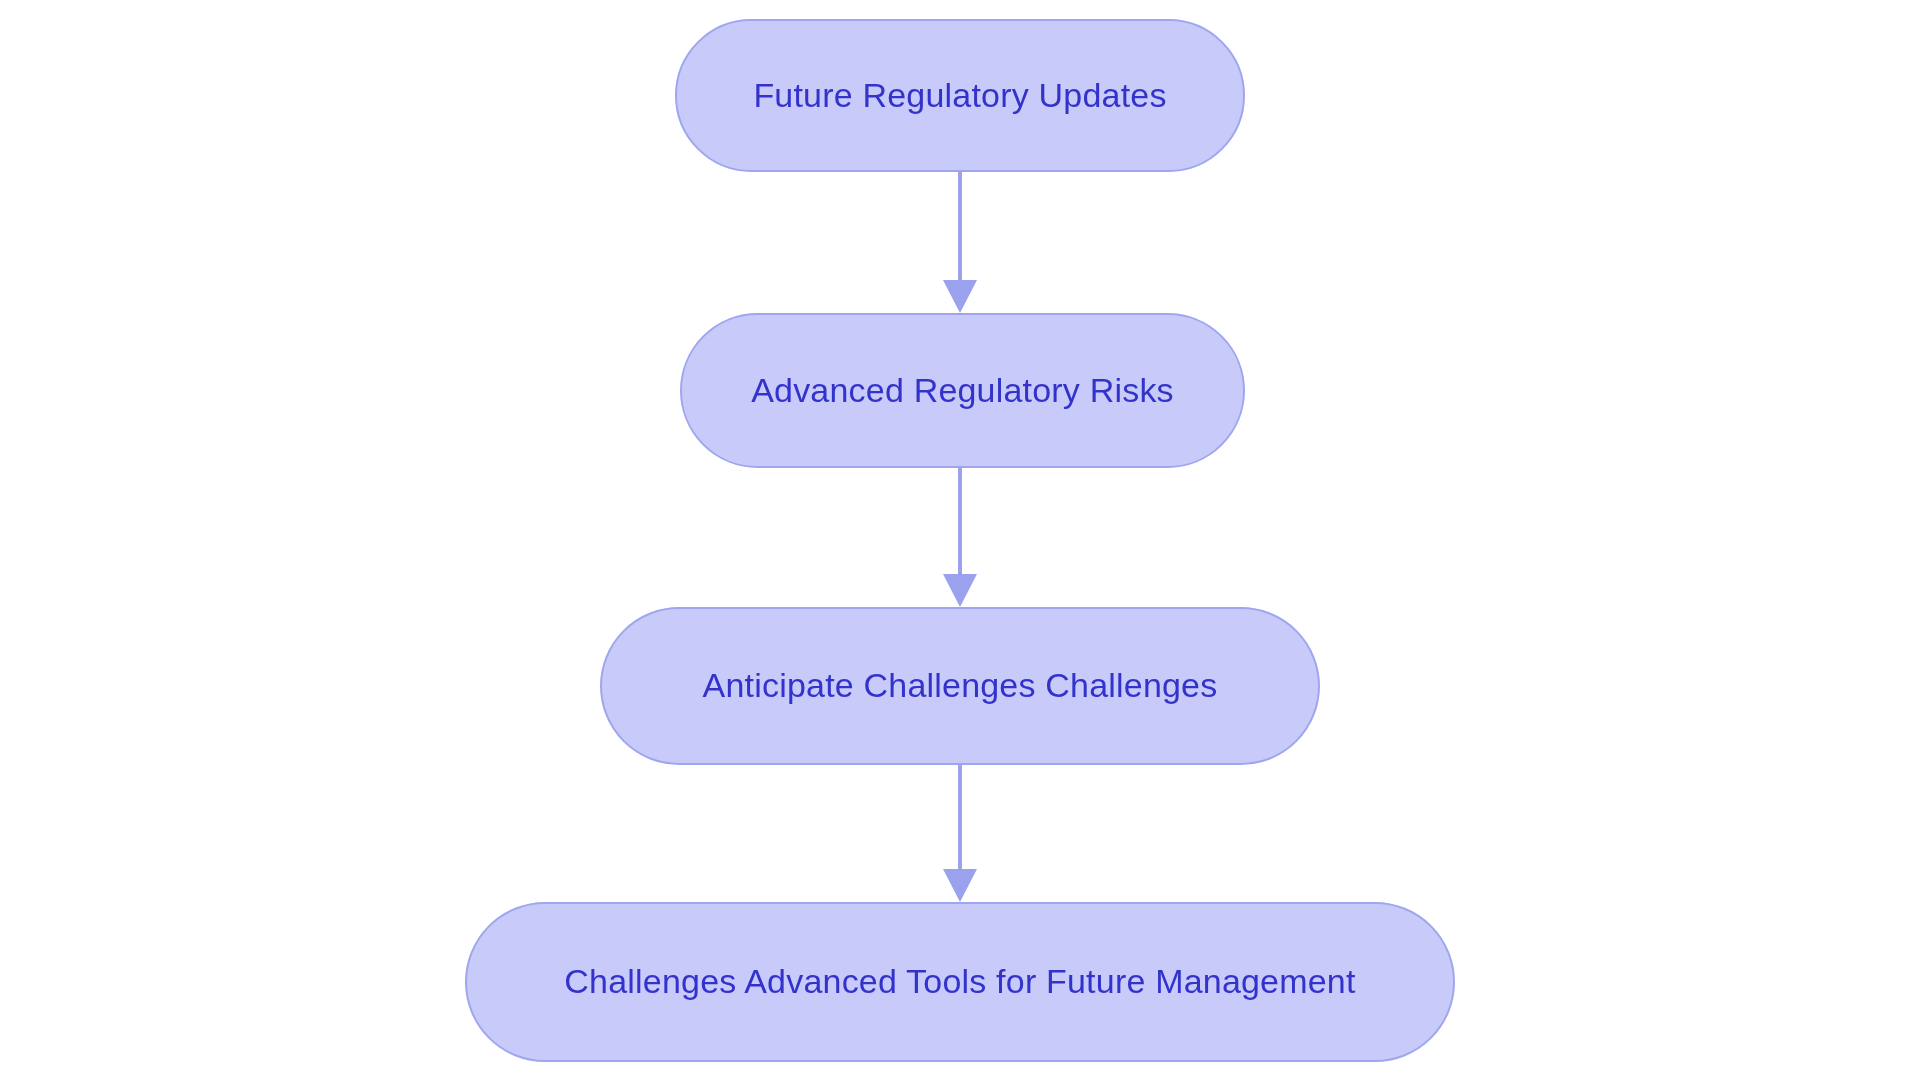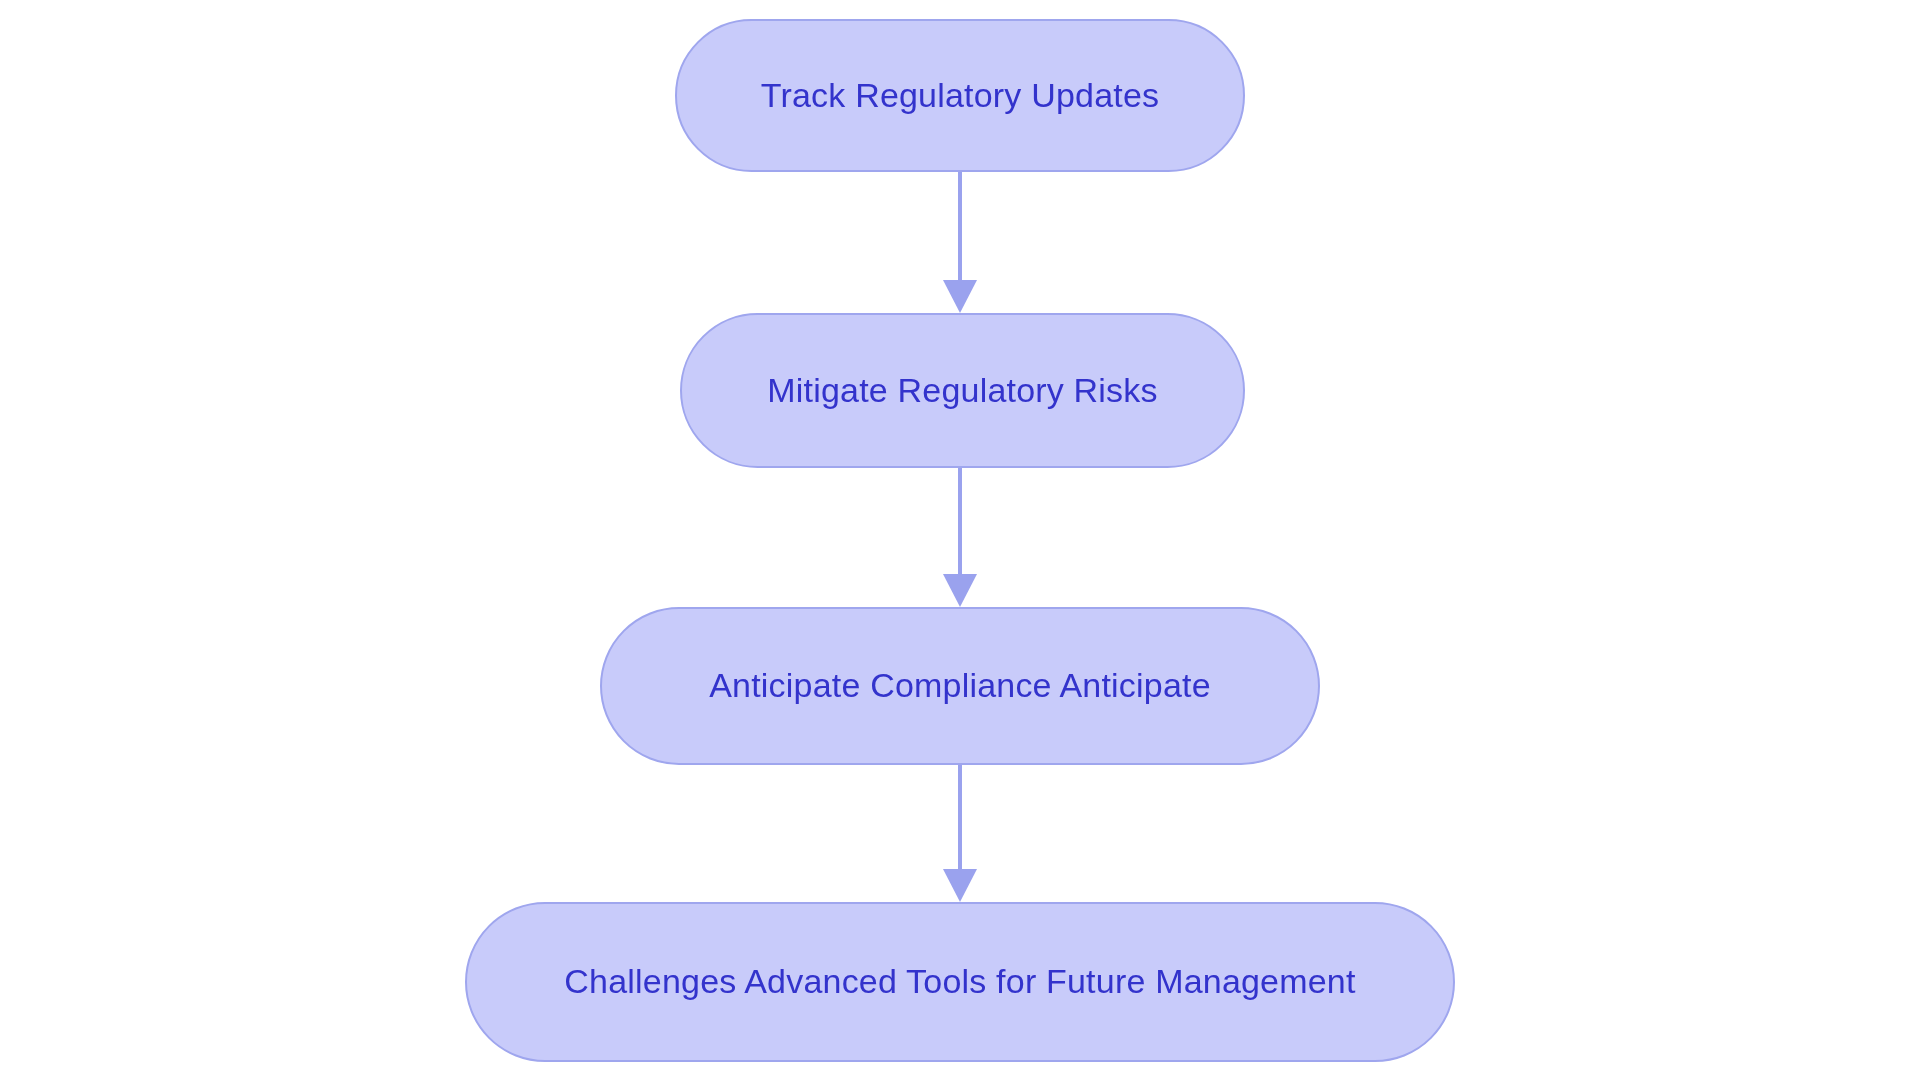--- a/index.html
+++ b/index.html
@@ -84,28 +84,28 @@
       <polygon points="943,574 977,574 960,607" fill="#9aa2ee"></polygon>
     </g>
 
     <g>
       <line x1="960" y1="765" x2="960" y2="869" stroke="#9aa2ee" stroke-width="4"></line>
       <polygon points="943,869 977,869 960,902" fill="#9aa2ee"></polygon>
     </g>
   </svg>
 
   <div class="flow-node" id="node-track-regulatory-updates">
-    <span class="flow-node-label">Track Regulatory Updates</span>
+    <span class="flow-node-label">Future Regulatory Updates</span>
   </div>
 
   <div class="flow-node" id="node-mitigate-regulatory-risks">
-    <span class="flow-node-label">Mitigate Regulatory Risks</span>
+    <span class="flow-node-label">Advanced Regulatory Risks</span>
   </div>
 
   <div class="flow-node" id="node-anticipate-compliance-challenges">
-    <span class="flow-node-label">Anticipate Compliance Anticipate</span>
+    <span class="flow-node-label">Anticipate Challenges Challenges</span>
   </div>
 
   <div class="flow-node" id="node-integrate-advanced-tools">
     <span class="flow-node-label">Challenges Advanced Tools for Future Management</span>
   </div>
 
 </div>
 
 </body></html>

